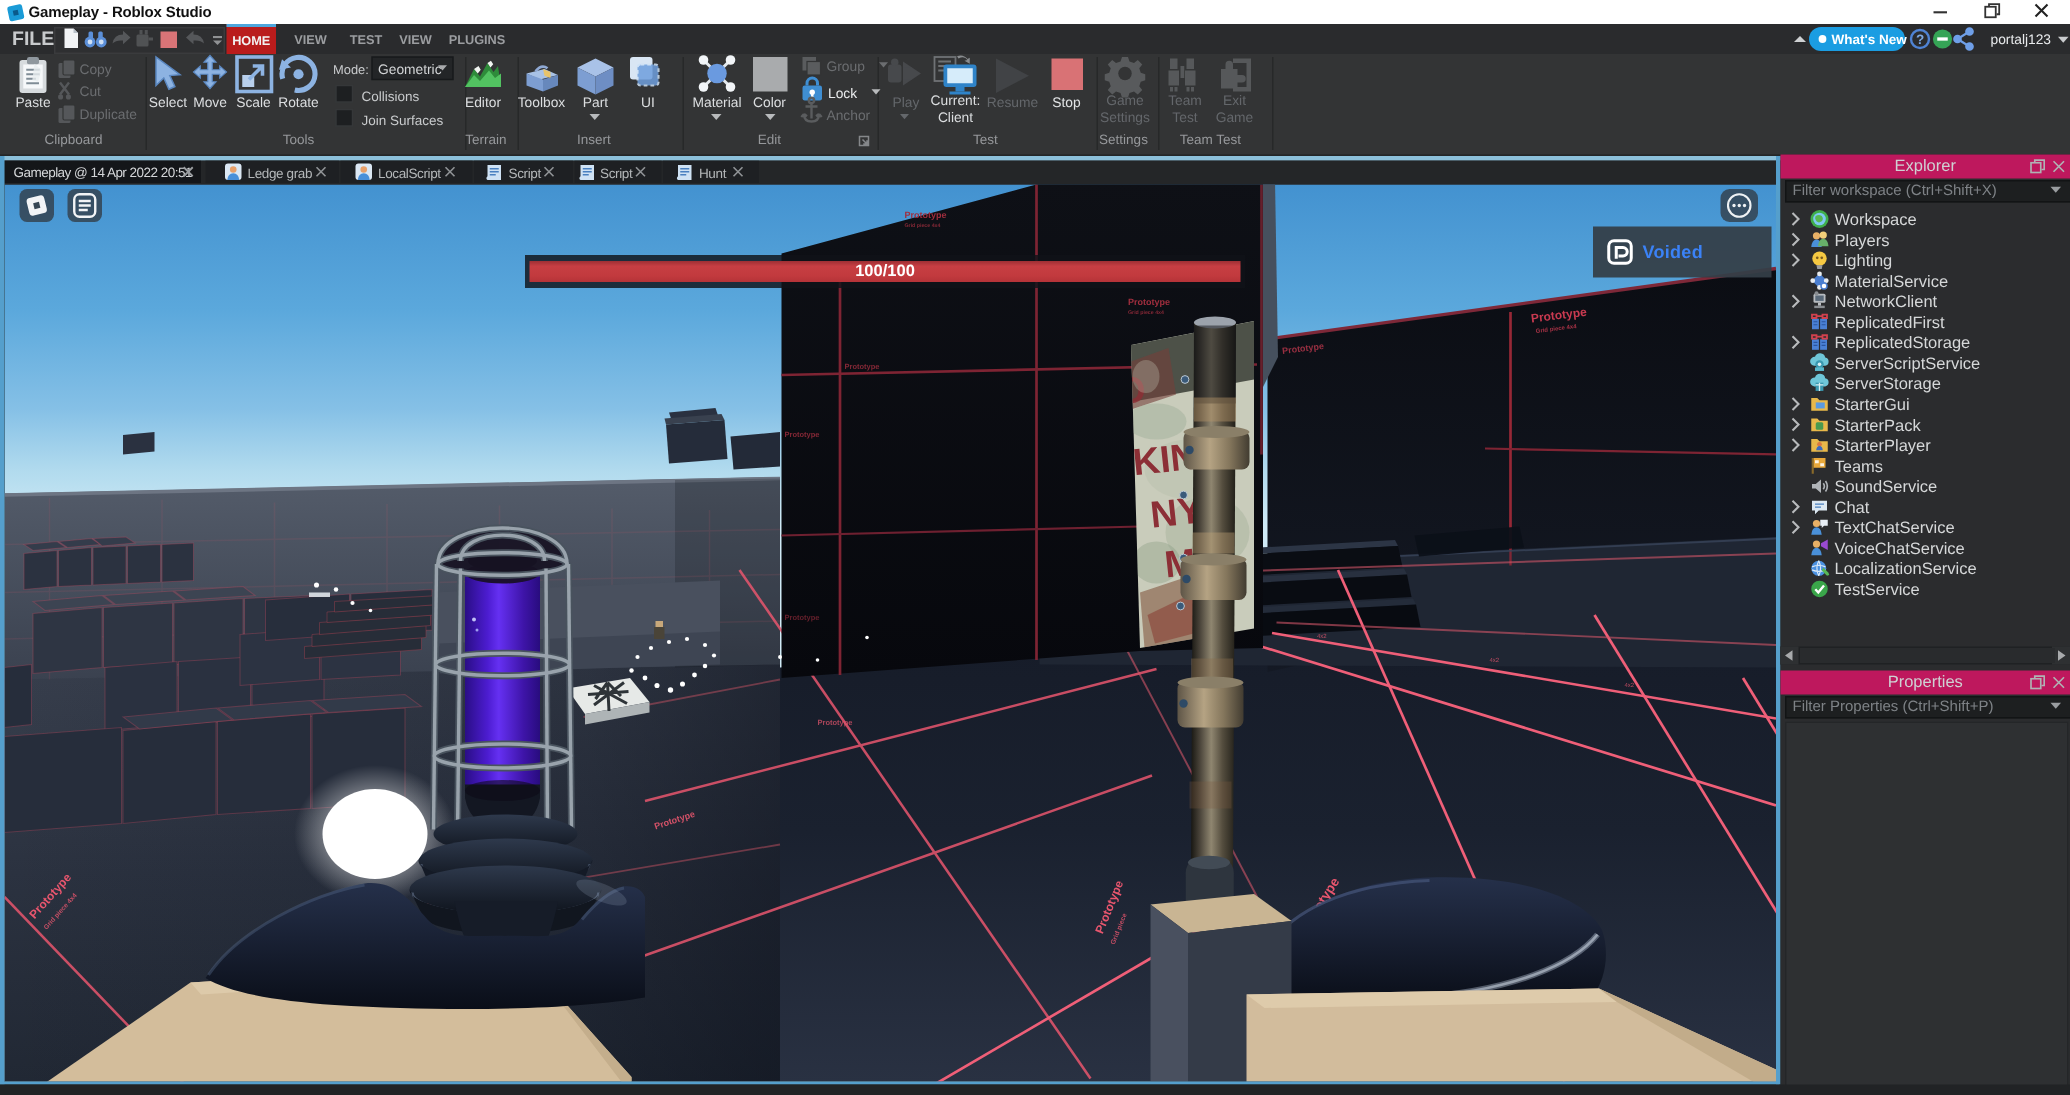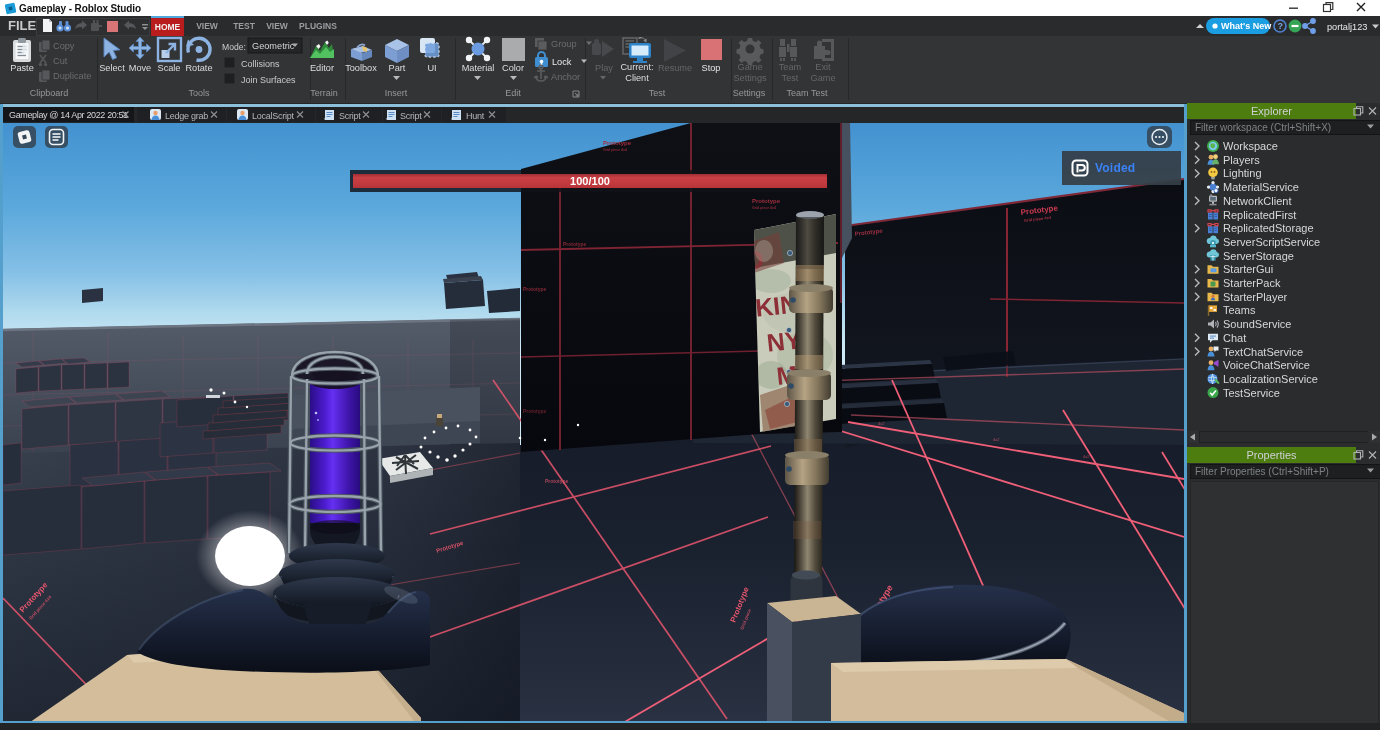--- a/index.html
+++ b/index.html
@@ -16,21 +16,21 @@
 
 #tabzone{left:0;top:103px;width:1380px;height:20px;background:#242628}
 #topblue{left:0;top:104px;width:1380px;height:3px;background:#8cc0da}
 
 #vp{left:3px;top:123px;width:1181px;height:598px}
 #vpborderL{left:0;top:104px;width:3px;height:619px;background:#559fcc}
 #vpborderB{left:0;top:721px;width:1186px;height:2px;background:#559fcc}
 #vpborderR{left:1184px;top:104px;width:3px;height:619px;background:#559fcc}
 
 #rpanel{left:1187px;top:103px;width:193px;height:627px;background:#2b2c2e}
-.phead{position:absolute;left:1187px;width:169px;height:16px;background:#4d7c0f;color:#cfd1d3;font-size:11px;text-align:center;line-height:16px}
+.phead{position:absolute;left:1187px;width:193px;height:16px;background:#be185d;color:#cfd1d3;font-size:11px;text-align:center;line-height:16px}
 .pfilter{position:absolute;left:1190px;width:186px;height:13px;background:#1d1f20;border:1px solid #121415;color:#7e8286;font-size:10px;line-height:13px;padding-left:4px}
 
 #bottombar{left:0;top:723px;width:1380px;height:7px;background:#212325}
 </style></head>
 <body>
 <div class="abs" id="titlebar"></div>
 <svg class="abs" style="left:4px;top:2px" width="13" height="13" viewBox="0 0 13 13">
     <g transform="rotate(-12 6.5 6.5)">
       <rect x="1.5" y="1.5" width="10" height="10" rx="1.5" fill="#1a9bd7"></rect>
       <rect x="4.8" y="4.8" width="3.4" height="3.4" fill="#0a5a8a"></rect>

